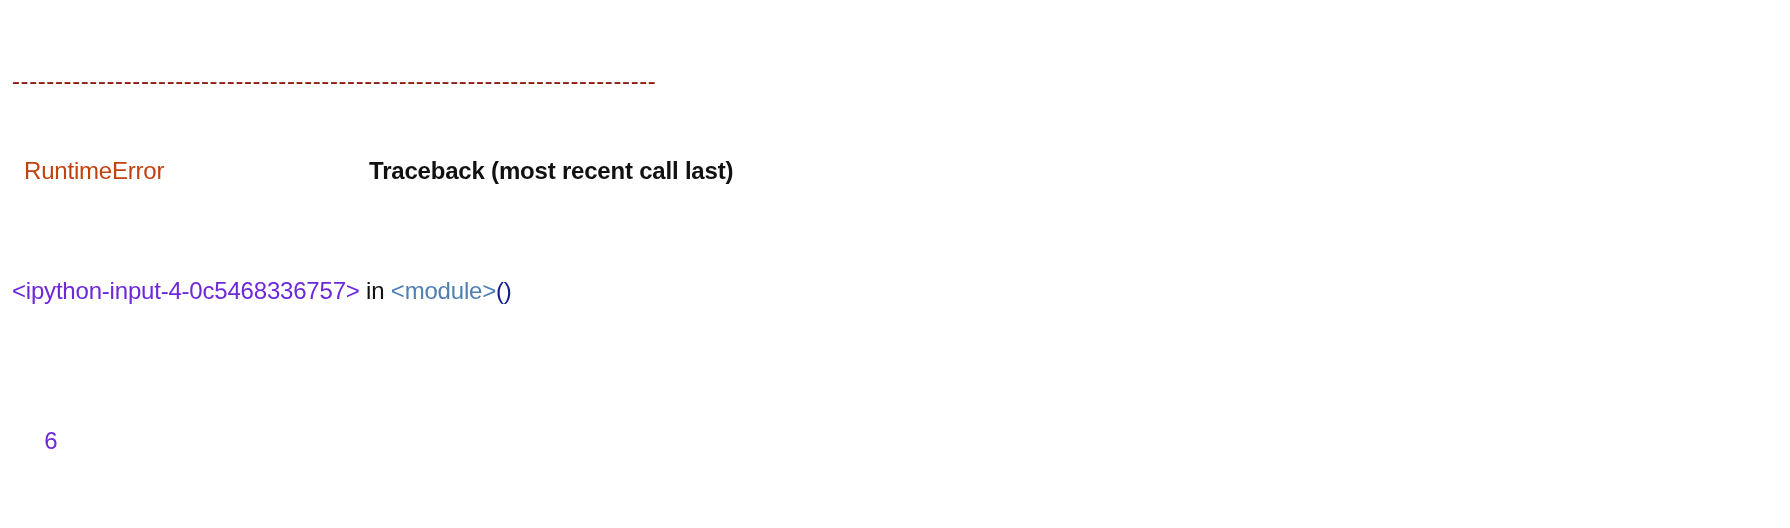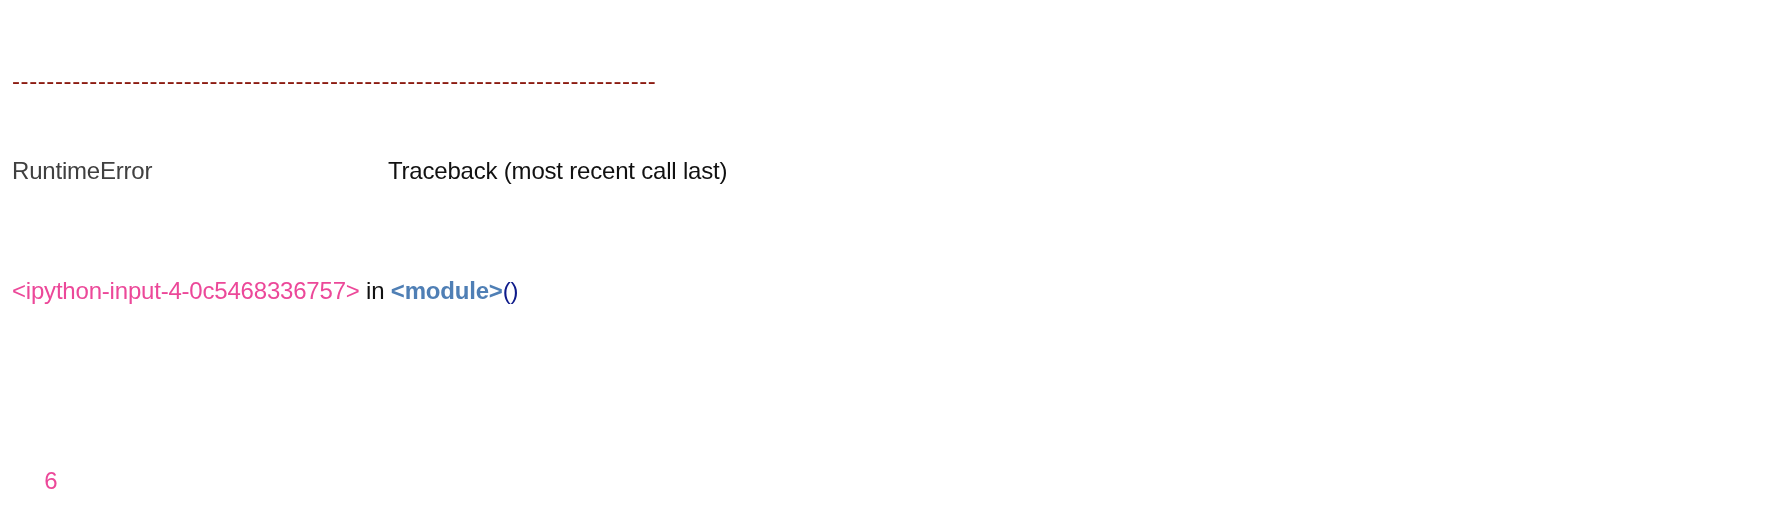--- a/index.html
+++ b/index.html
@@ -19,26 +19,26 @@
     .output {
       position: absolute;
       left: 12px;
       top: 6px;
       line-height: 30px;
       white-space: pre;
       letter-spacing: -0.2px;
     }
     .line { height: 30px; display: block; }
     .dashes { color: #8b1a10; letter-spacing: 0.6px; }
-    .red { color: #404040; }
-    .green { color: #ec4899; margin-top: 40px; }
-    .blue { color: #4f7fb5; font-weight: bold; }
+    .red { color: #c2410c; margin-left: 12px; }
+    .green { color: #6d28d9; }
+    .blue { color: #4f7fb5; }
     .navy { color: #0d1a8a; }
     .black { color: #111111; }
-    .tb-header { position: absolute; left: 376px; }
+    .tb-header { position: absolute; left: 357px; font-weight: bold; }
   </style>
 </head>
 <body>
 
 <div class="output">
   <span class="line dashes">---------------------------------------------------------------------------</span>
   <span class="line"><span class="red">RuntimeError</span><span class="black tb-header">Traceback (most recent call last)</span></span>
 
   <span class="line"><span class="green">&lt;ipython-input-4-0c5468336757&gt;</span><span class="black"> in </span><span class="blue">&lt;module&gt;</span><span class="navy">()</span></span>
 

